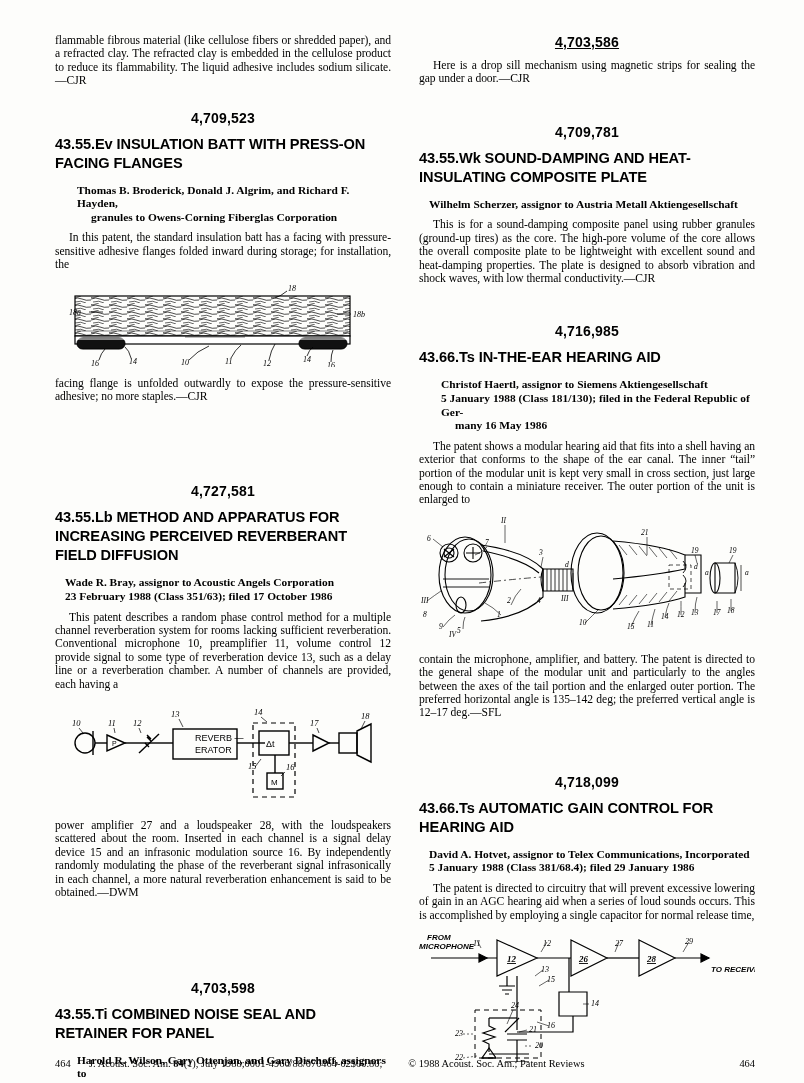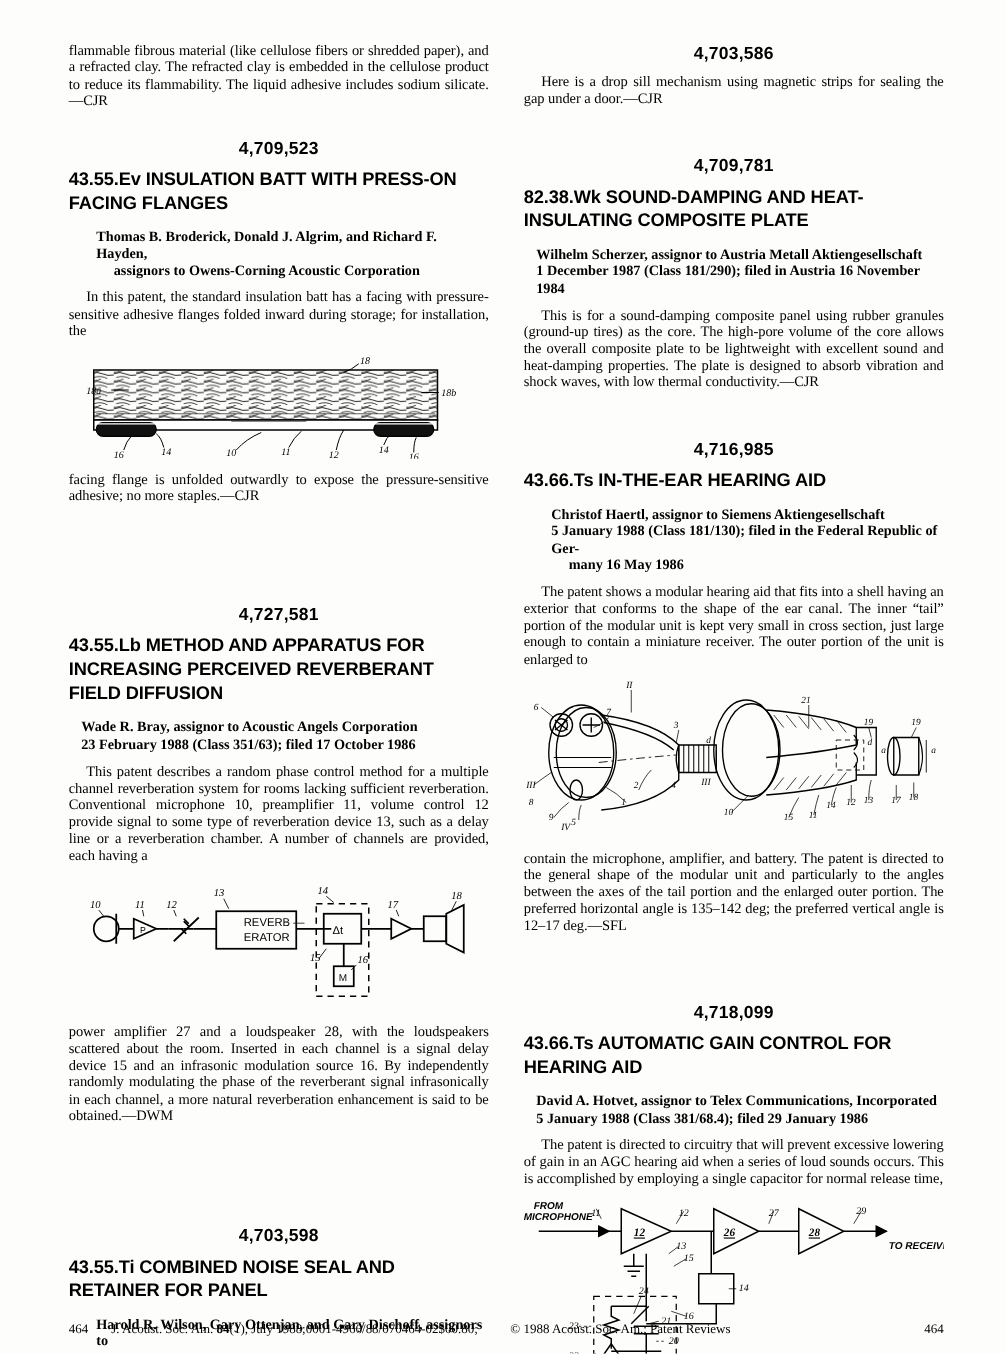--- a/index.html
+++ b/index.html
@@ -95,21 +95,21 @@
 
     <div class="col">
 
       <p class="para cont">flammable fibrous material (like cellulose fibers or shredded paper), and a refracted clay. The refracted clay is embedded in the cellulose product to reduce its flammability. The liquid adhesive includes sodium silicate.—CJR</p>
 
       <div>
         <div class="patnum">4,709,523</div>
         <div class="title">43.55.Ev INSULATION BATT WITH PRESS-ON FACING FLANGES</div>
         <div class="authors">
           <span class="line">Thomas B. Broderick, Donald J. Algrim, and Richard F. Hayden,</span>
-          <span class="hang">assignors to Owens-Corning Acoustic Corporation</span>
+          <span class="hang">granules to Owens-Corning Fiberglas Corporation</span>
         </div>
         <p class="para indent">In this patent, the standard insulation batt has a facing with pressure-sensitive adhesive flanges folded inward during storage; for installation, the</p>
 
         <div class="figbox">
           <svg width="336" height="85" viewBox="0 0 336 85">
             <defs>
               <pattern id="fib" width="18" height="7" patternUnits="userSpaceOnUse">
                 <path d="M0 3 q5 -2 9 0 t9 1" stroke="#000" fill="none" stroke-width="0.7"></path>
                 <path d="M2 6 q6 -2 11 1" stroke="#000" fill="none" stroke-width="0.6"></path>
                 <path d="M-4 1 q6 2 12 -1" stroke="#000" fill="none" stroke-width="0.6"></path>
@@ -245,32 +245,31 @@
 
         </div>
 
       </div>
 
     </div>
 
     <div class="col">
 
       <div>
-        <div class="patnum" style="margin-top:0;">4,703,586</div>
+        <div class="patnum" style="margin-top:0;text-decoration:underline;">4,703,586</div>
         <p class="para indent">Here is a drop sill mechanism using magnetic strips for sealing the gap under a door.—CJR</p>
       </div>
 
       <div class="spacer-sm"></div>
 
       <div>
         <div class="patnum">4,709,781</div>
-        <div class="title">82.38.Wk SOUND-DAMPING AND HEAT-INSULATING COMPOSITE PLATE</div>
+        <div class="title">43.55.Wk SOUND-DAMPING AND HEAT-INSULATING COMPOSITE PLATE</div>
         <div class="authors ctr">
           <span class="line">Wilhelm Scherzer, assignor to Austria Metall Aktiengesellschaft</span>
-          <span class="line">1 December 1987 (Class 181/290); filed in Austria 16 November 1984</span>
         </div>
         <p class="para indent">This is for a sound-damping composite panel using rubber granules (ground-up tires) as the core. The high-pore volume of the core allows the overall composite plate to be lightweight with excellent sound and heat-damping properties. The plate is designed to absorb vibration and shock waves, with low thermal conductivity.—CJR</p>
       </div>
 
       <div class="spacer-sm"></div>
 
       <div>
         <div class="patnum">4,716,985</div>
         <div class="title">43.66.Ts IN-THE-EAR HEARING AID</div>
         <div class="authors">

